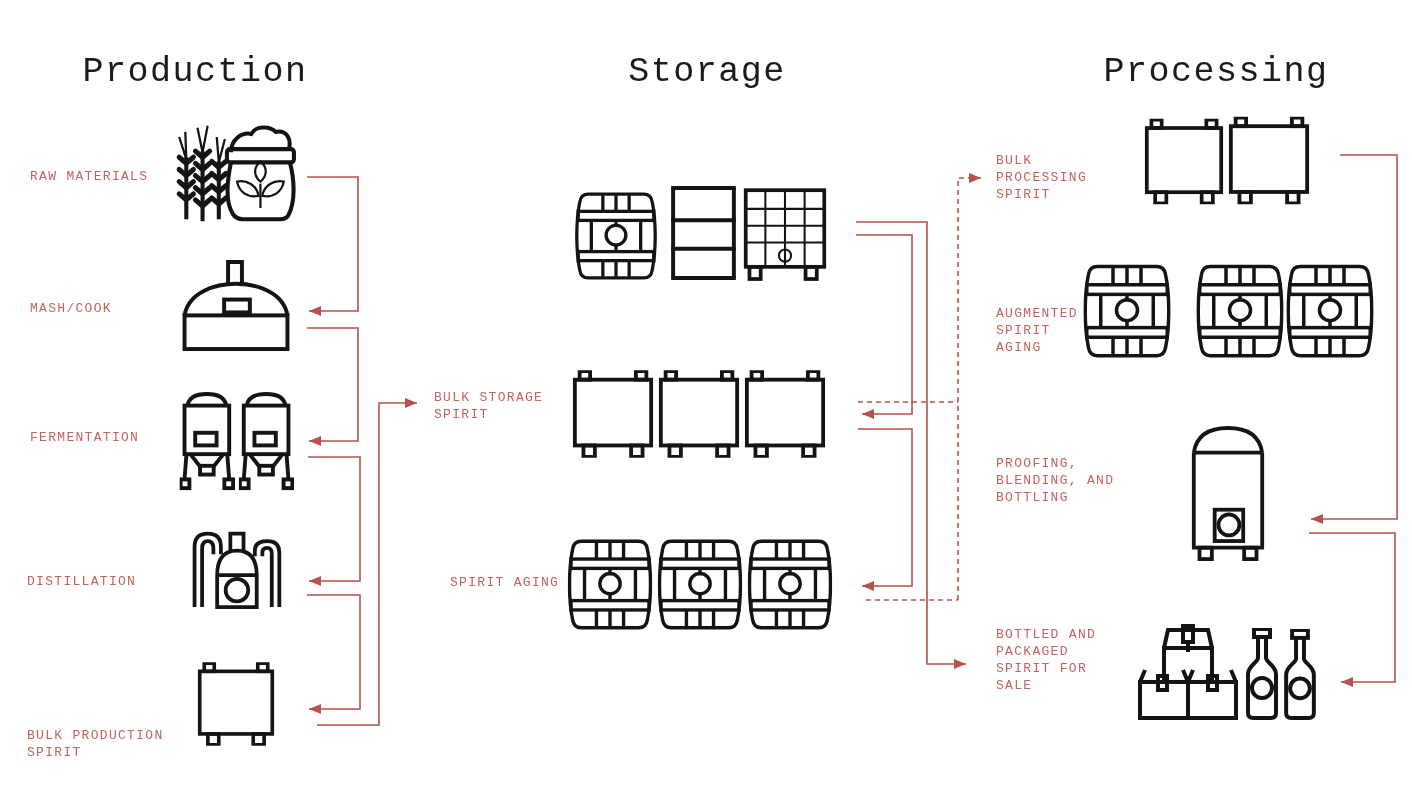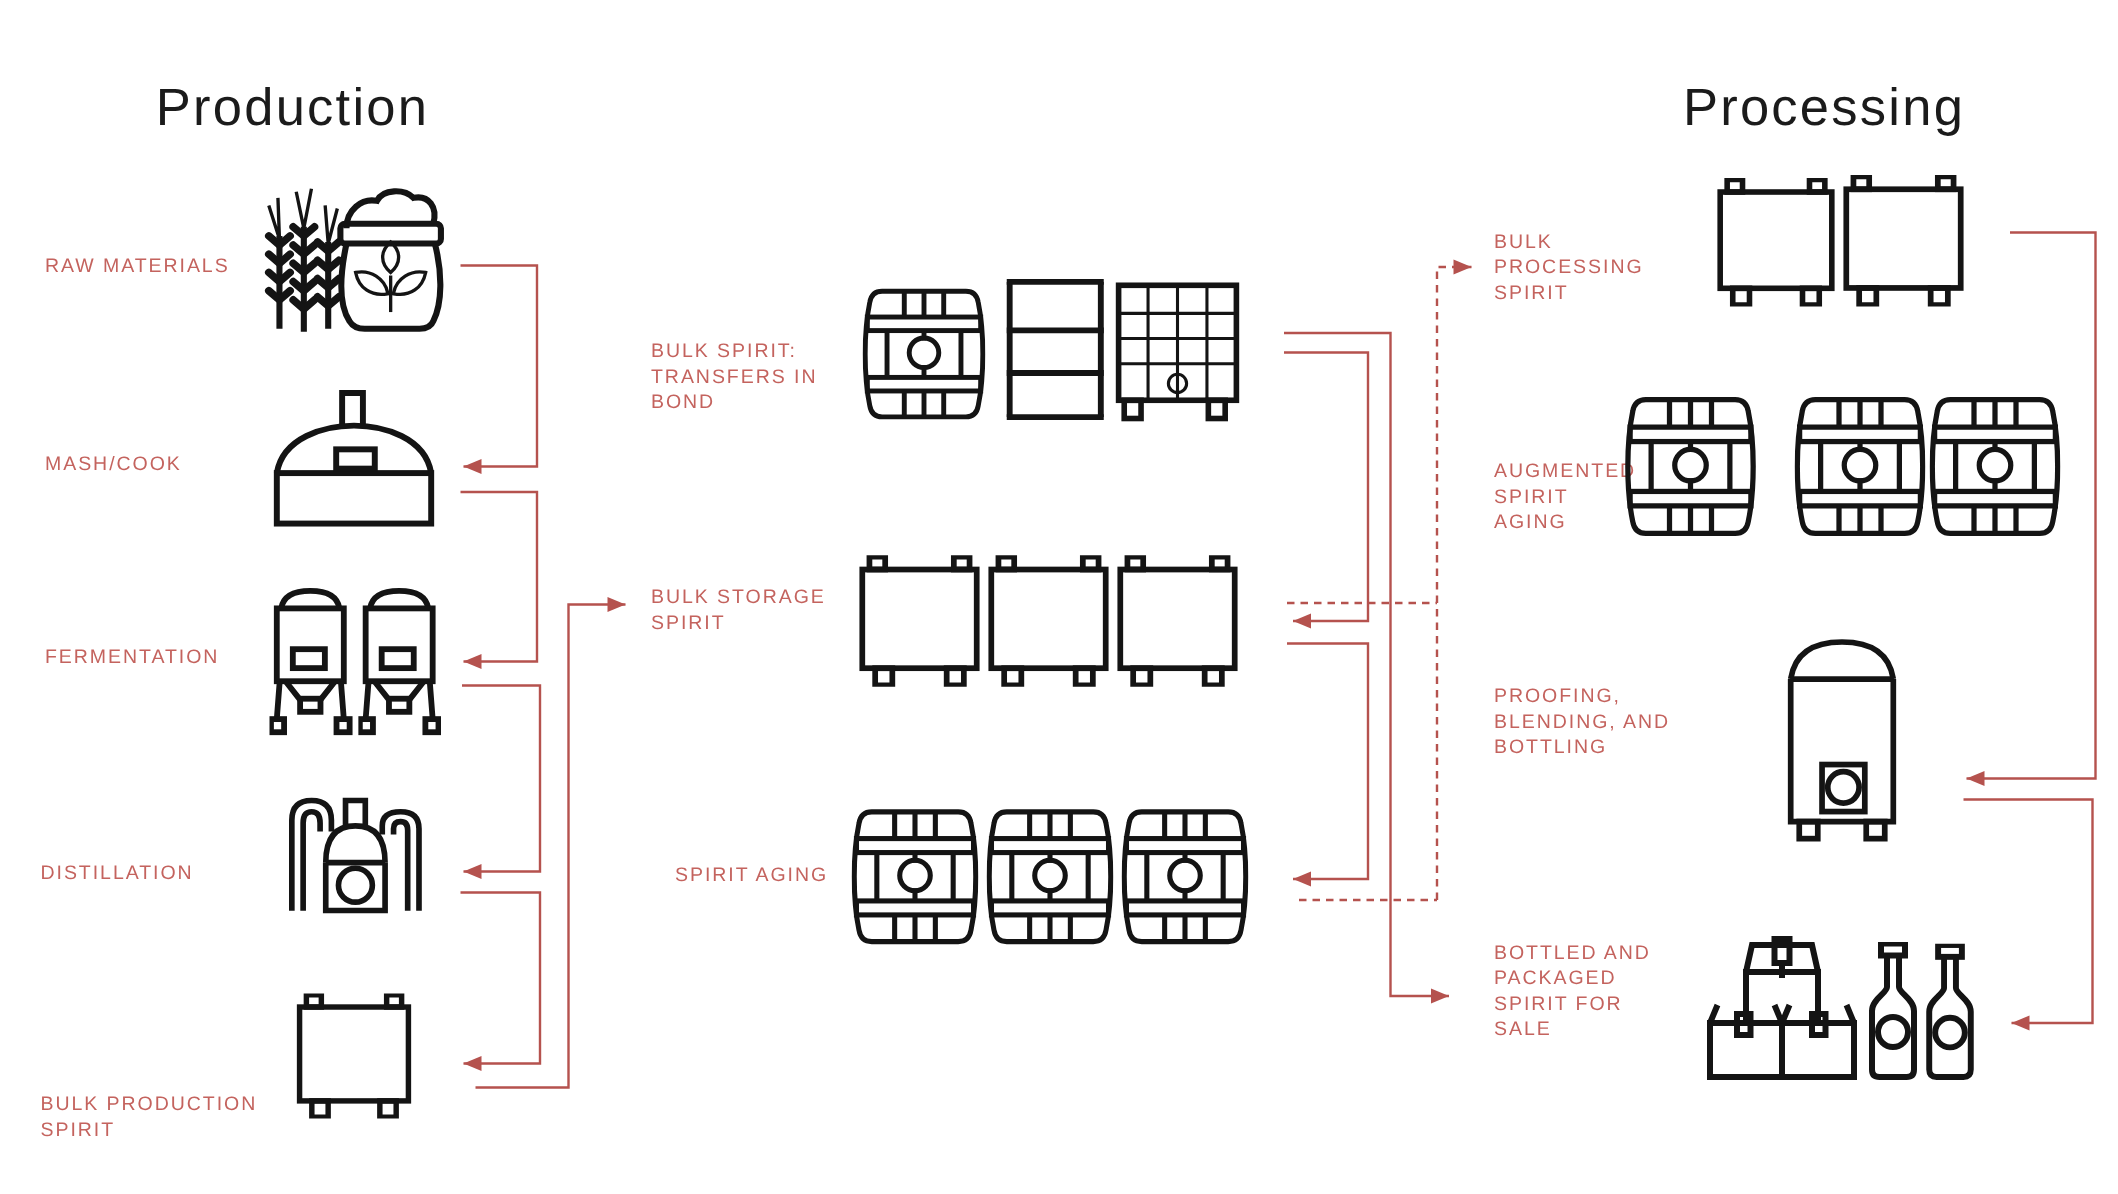--- a/index.html
+++ b/index.html
@@ -5,21 +5,21 @@
   :root{
     --accent-line:#b5524e;
     --accent-text:#c4635e;
     --icon-stroke:#141414;
     --heading:#1b1b1b;
     --bg:#ffffff;
   }
   html,body{margin:0;padding:0;background:var(--bg);}
   .canvas{
     position:relative;width:1412px;height:796px;background:var(--bg);
-    font-family:Liberation Sans, sans-serif;overflow:hidden;
+    font-family:Liberation Mono, monospace;overflow:hidden;
   }
   .col-header{
     position:absolute;top:52px;transform:translateX(-50%);
     font-size:35px;font-weight:300;letter-spacing:1.5px;color:var(--heading);
     white-space:nowrap;
   }
   .flow-label{
     position:absolute;font-size:13px;letter-spacing:1.3px;line-height:1.3;
     color:var(--accent-text);white-space:pre-line;font-weight:400;
   }
@@ -67,32 +67,30 @@
       </symbol>
       <symbol id="sym-bottle">
         <rect class="ic" x="9" y="1" width="16" height="8"></rect>
         <path class="ic" d="M13,9 V30 C13,34 3,38 3,46 V85 Q3,90 8,90 H26 Q31,90 31,85 V46 C31,38 21,34 21,30 V9"></path>
         <circle class="ic" cx="17" cy="60" r="10"></circle>
       </symbol>
     </defs>
   </svg>
 
   <div class="col-header" style="left:195px">Production</div>
+  <div class="col-header" style="left:707px">Storage</div>
   <div class="col-header" style="left:1216px">Processing</div>
 
   <div class="flow-label" style="left:30px;top:169px">RAW MATERIALS</div>
   <div class="flow-label" style="left:30px;top:301px">MASH/COOK</div>
   <div class="flow-label" style="left:30px;top:430px">FERMENTATION</div>
   <div class="flow-label" style="left:27px;top:574px">DISTILLATION</div>
   <div class="flow-label" style="left:27px;top:728px">BULK PRODUCTION
 SPIRIT</div>
 
-  <div class="flow-label" style="left:434px;top:226px">BULK SPIRIT:
-TRANSFERS IN
-BOND</div>
   <div class="flow-label" style="left:434px;top:390px">BULK STORAGE
 SPIRIT</div>
   <div class="flow-label" style="left:450px;top:575px">SPIRIT AGING</div>
 
   <div class="flow-label" style="left:996px;top:153px">BULK
 PROCESSING
 SPIRIT</div>
   <div class="flow-label" style="left:996px;top:306px">AUGMENTED
 SPIRIT
 AGING</div>

